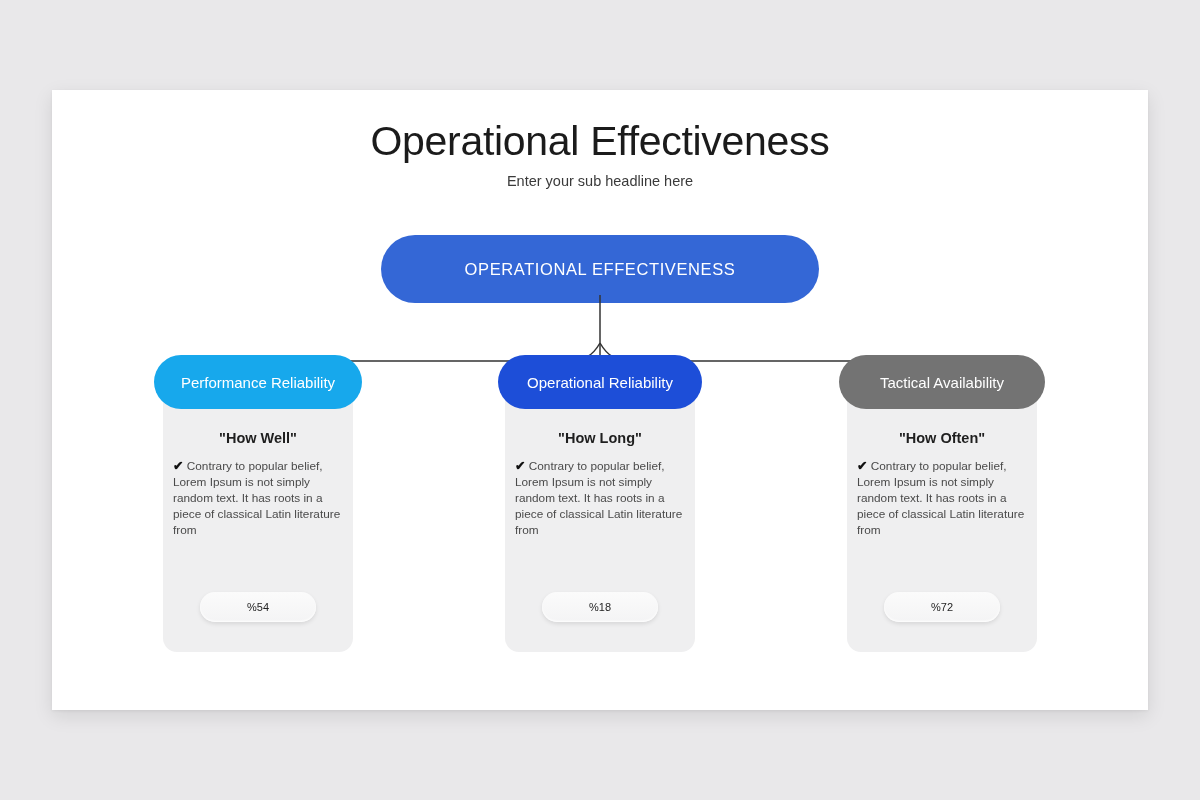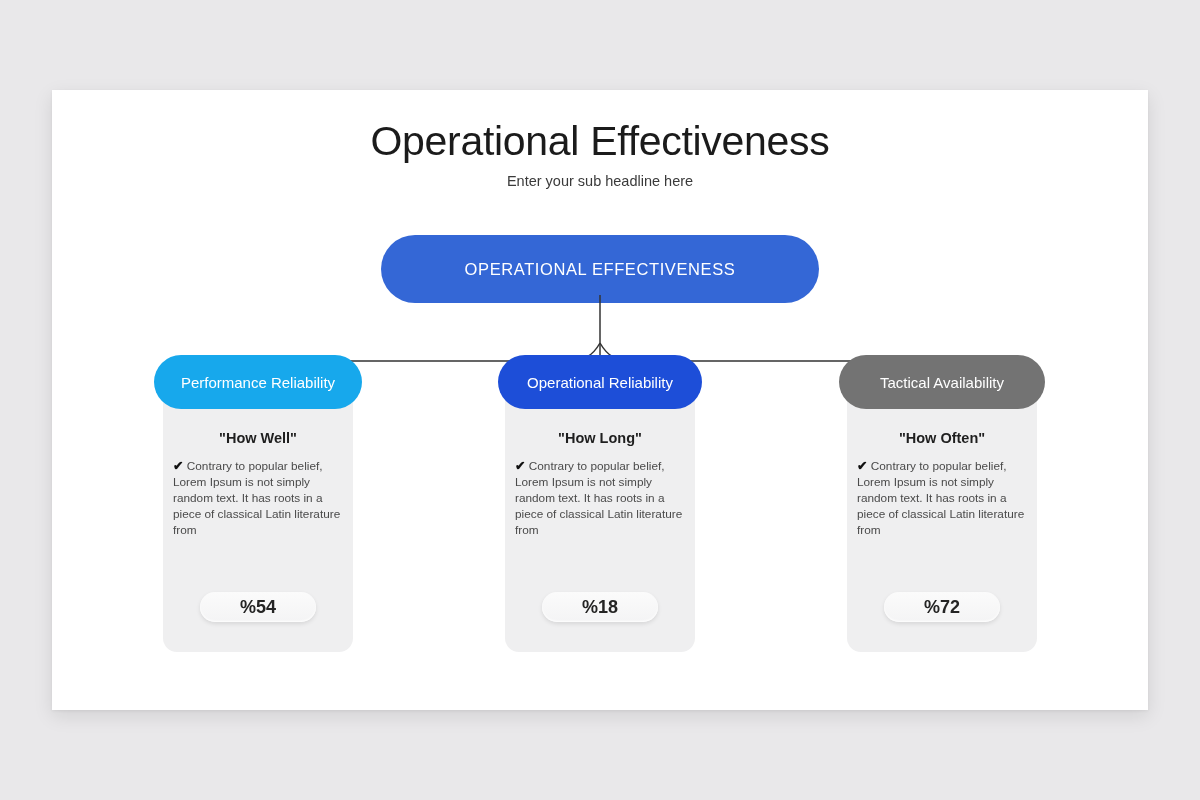--- a/index.html
+++ b/index.html
@@ -95,21 +95,21 @@
   .pct-pill {
     position:absolute; left:50%; bottom:30px;
     transform:translateX(-50%);
     width:116px; height:30px;
     border-radius:15px;
     background:linear-gradient(180deg,#fbfbfb 0%,#f4f4f5 100%);
     box-shadow: 0 2px 4px rgba(0,0,0,0.10),
                 0 -1px 2px rgba(255,255,255,0.95) inset;
     display:flex; align-items:center; justify-content:center;
   }
-  .pct-pill .pct-label { font-size:18px; font-weight:bold; color:#242424; }
+  .pct-pill .pct-label { font-size:11px; font-weight:normal; color:#242424; }
 </style>
 </head>
 <body>
 
 <div class="stage">
   <div class="slide">
 
     <div class="title">Operational Effectiveness</div>
     <div class="subtitle">Enter your sub headline here</div>
 

